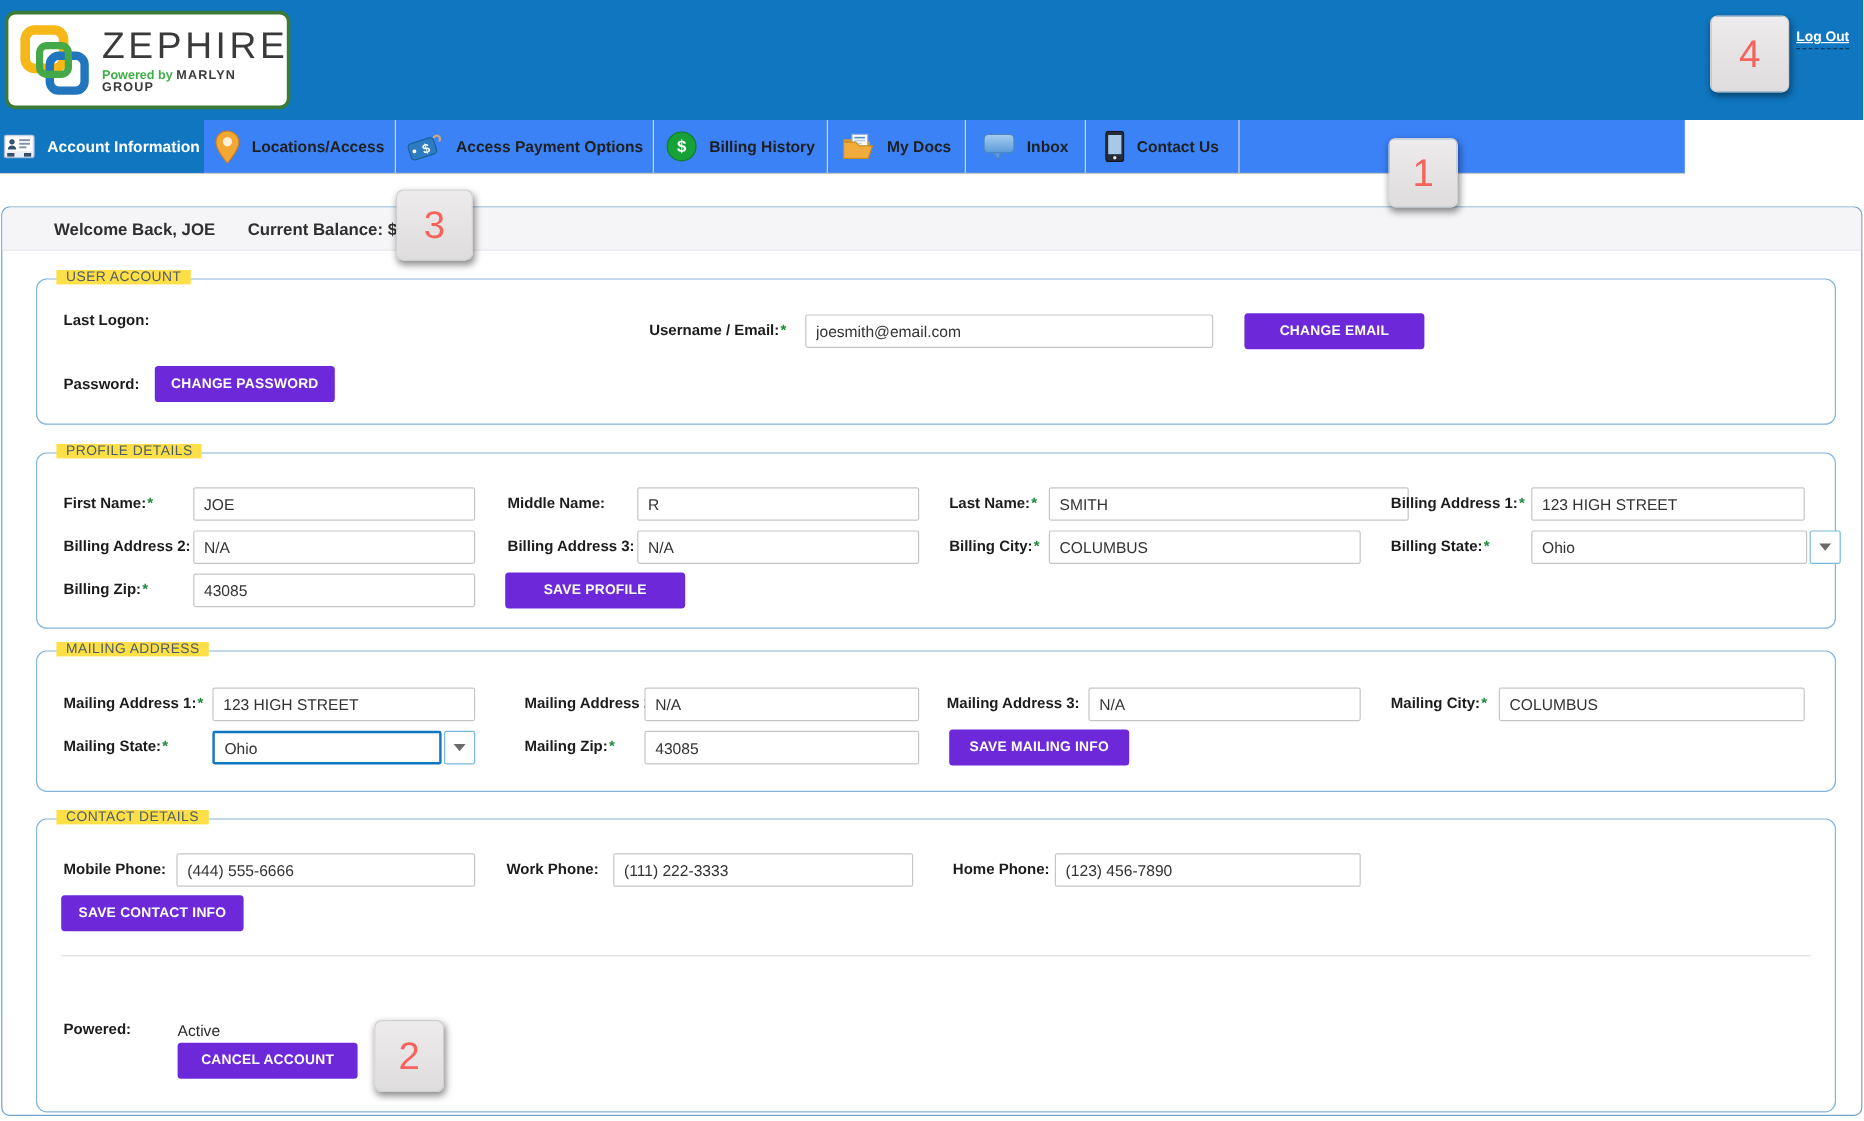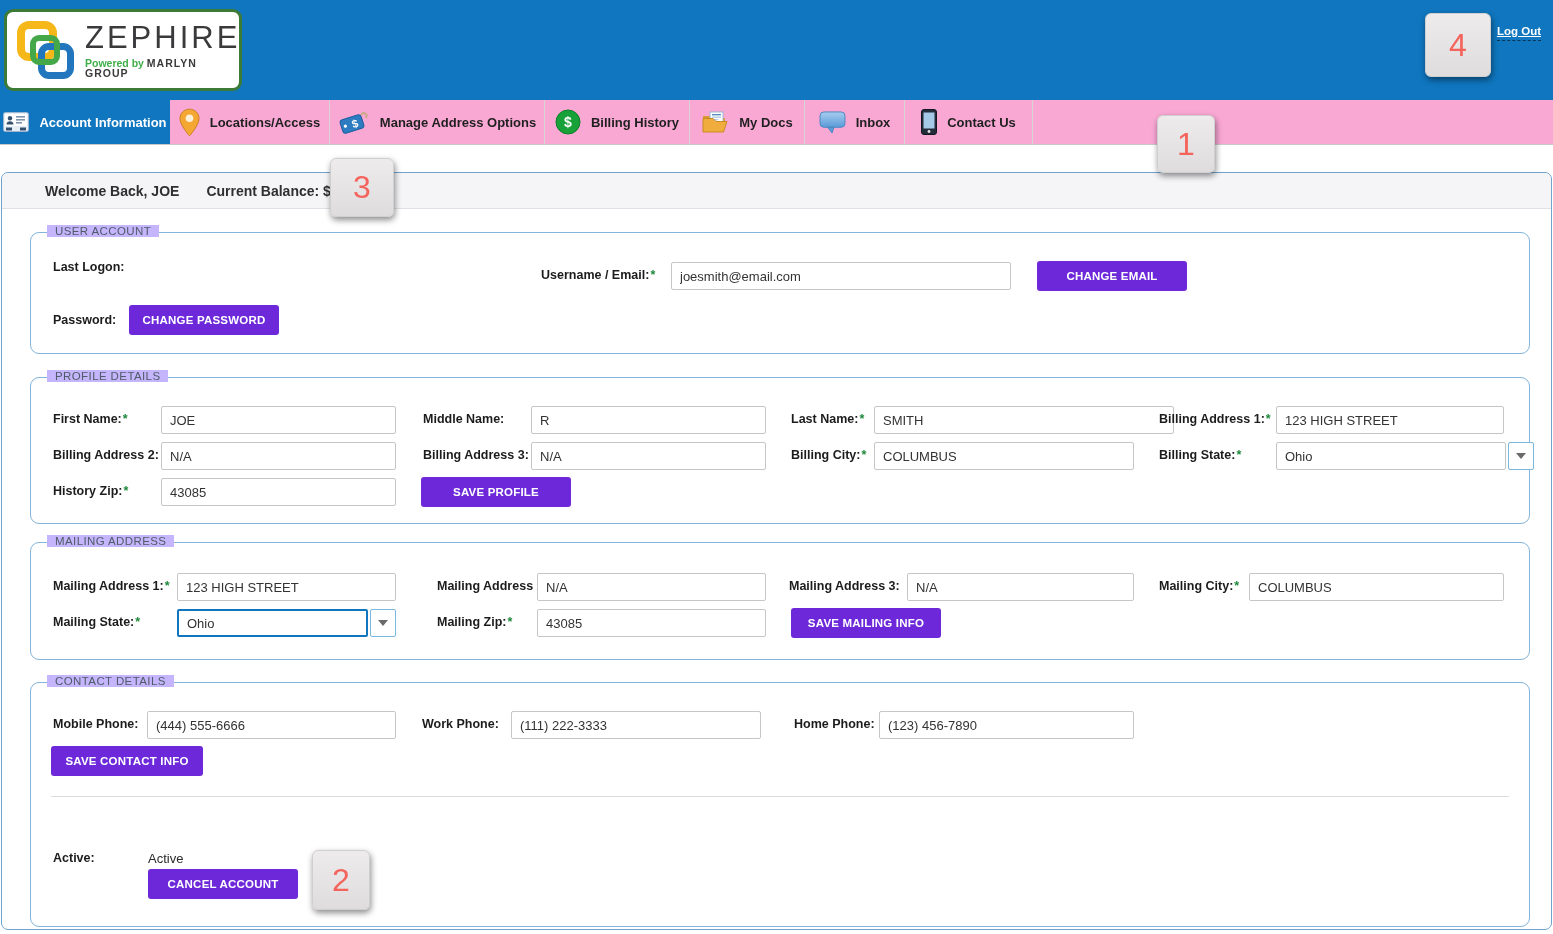--- a/index.html
+++ b/index.html
@@ -17,21 +17,21 @@
   .sq.green{left:13px;top:16px;width:30px;height:30px;border:6px solid #44A748;border-radius:9px;}
   .logo-text{margin-left:10px;line-height:1;}
   .logo-name{font-size:31px;letter-spacing:3px;color:#3A3A3C;font-weight:normal;}
   .logo-sub{margin-top:5px;font-size:10.5px;}
   .logo-sub .powered{color:#3FAE49;font-weight:bold;}
   .logo-sub .company{color:#3A3A3C;font-weight:bold;letter-spacing:1px;}
   .logout{position:absolute;right:12px;top:25px;color:#fff;font-size:11.5px;font-weight:bold;
           text-decoration:underline;border-bottom:1px dashed rgba(0,0,0,.55);padding-bottom:3px;cursor:pointer;}
 
   
-  .navbar{position:absolute;left:0;top:100px;width:1553px;height:44px;background:#f9a8d4;
+  .navbar{position:absolute;left:0;top:100px;width:1404px;height:44px;background:#3b82f6;
           border-bottom:1px solid #C9C9C9;display:flex;}
   .tab{height:44px;display:flex;align-items:center;justify-content:center;gap:10px;
        border-right:1px solid #D5D5D5;box-sizing:border-box;cursor:pointer;}
   .tab .tlabel{font-size:13px;color:#1F1F1F;font-weight:bold;}
   .tab.active{background:#0F76BF;border-right:none;}
   .tab.active .tlabel{color:#fff;}
   .t0{width:170px;}.t1{width:160px;}.t2{width:215px;}.t3{width:145px;}
   .t4{width:115px;}.t5{width:100px;}.t6{width:128px;}
   .icn{display:block;flex:0 0 auto;}
 
@@ -39,21 +39,21 @@
   .panel{position:absolute;left:1px;top:172px;width:1549px;height:756px;background:#fff;
          border:1px solid #6FA3CC;border-radius:7px;}
   .welcome-bar{position:absolute;left:0;top:0;width:100%;height:35px;background:#F5F5F8;
                border-bottom:1px solid #E0E0E6;border-radius:7px 7px 0 0;
                display:flex;align-items:center;}
   .welcome-bar .greet{margin-left:43px;font-size:14px;font-weight:bold;color:#2F2F2F;}
   .welcome-bar .bal{margin-left:27px;font-size:14px;font-weight:bold;color:#2F2F2F;}
 
   
   .fset{position:absolute;border:1px solid #84B4DA;border-radius:9px;background:#fff;}
-  .legend{position:absolute;top:-8px;left:16px;background:#c4b5fd;padding:0 8px;
+  .legend{position:absolute;top:-8px;left:16px;background:#fde047;padding:0 8px;
           font-size:11.5px;color:#4F5B66;letter-spacing:.4px;}
   .fs-ua{left:30px;top:232px;width:1498px;height:120px;}
   .fs-pd{left:30px;top:377px;width:1498px;height:145px;}
   .fs-ma{left:30px;top:542px;width:1498px;height:116px;}
   .fs-cd{left:30px;top:682px;width:1498px;height:243px;}
 
   .fl{position:absolute;font-size:12.5px;font-weight:bold;color:#1C1C1C;white-space:nowrap;}
   .req{color:#1E8A3C;font-weight:bold;margin-left:1px;}
   .tbox{position:absolute;height:28px;border:1px solid #C6C6C6;border-radius:2px;background:#fff;
         font-family:"Liberation Sans",sans-serif;font-size:13px;color:#333;padding:0 8px;box-sizing:border-box;}
@@ -126,21 +126,21 @@
     </div>
     <div class="tab t2">
       <svg class="icn" width="32" height="28" viewBox="0 0 32 28">
         <path d="M23 7c3-4 7-1 5 3" fill="none" stroke="#C9A984" stroke-width="1.8"></path>
         <g transform="rotate(-18 14 16)">
           <rect x="3" y="9" width="22" height="14" rx="3" fill="#2D7CC1" stroke="#1B5E9E"></rect>
           <circle cx="7" cy="16" r="1.6" fill="#FFFFFF"></circle>
           <text x="17" y="20.5" font-size="11" font-weight="bold" fill="#FFFFFF" text-anchor="middle" font-family="Liberation Sans, sans-serif">$</text>
         </g>
       </svg>
-      <span class="tlabel">Manage Address Options</span>
+      <span class="tlabel">Access Payment Options</span>
     </div>
     <div class="tab t3">
       <svg class="icn" width="26" height="26" viewBox="0 0 26 26">
         <circle cx="13" cy="13" r="12" fill="#17A138" stroke="#0E7D28"></circle>
         <text x="13" y="18" font-size="14" font-weight="bold" fill="#FFFFFF" text-anchor="middle" font-family="Liberation Sans, sans-serif">$</text>
       </svg>
       <span class="tlabel">Billing History</span>
     </div>
     <div class="tab t4">
       <svg class="icn" width="28" height="24" viewBox="0 0 28 24">
@@ -236,21 +236,21 @@
       <span>Billing State:</span><span class="req">*</span>
     </span>
     <div class="dd" style="left:1245px;top:64px;width:258px;">
       <span class="dd-val">Ohio</span>
       <span class="dd-btn">
         <span class="caret"></span>
       </span>
     </div>
 
     <span class="fl" style="left:22px;top:106px;">
-      <span>History Zip:</span><span class="req">*</span>
+      <span>Billing Zip:</span><span class="req">*</span>
     </span>
     <input class="tbox" style="left: 130px; top: 100px; width: 235px;" value="43085">
     <button class="btn" style="left:390px;top:99px;width:150px;">SAVE PROFILE</button>
   </div>
 
   <div class="fset fs-ma">
     <span class="legend">MAILING ADDRESS</span>
 
     <span class="fl" style="left:22px;top:36px;">
       <span>Mailing Address 1:</span><span class="req">*</span>
@@ -298,21 +298,21 @@
     <input class="tbox" style="left: 480px; top: 28px; width: 250px;" value="(111) 222-3333">
     <span class="fl" style="left:763px;top:34px;">
       <span>Home Phone:</span>
     </span>
     <input class="tbox" style="left: 848px; top: 28px; width: 255px;" value="(123) 456-7890">
     <button class="btn" style="left:20px;top:63px;width:152px;">SAVE CONTACT INFO</button>
 
     <div class="divider" style="top:113px;"></div>
 
     <span class="fl" style="left:22px;top:168px;">
-      <span>Active:</span>
+      <span>Powered:</span>
     </span>
     <span class="plain" style="left:117px;top:168px;">Active</span>
     <button class="btn" style="left:117px;top:186px;width:150px;">CANCEL ACCOUNT</button>
   </div>
 
   <div class="anno anno1">1</div>
   <div class="anno anno2">2</div>
   <div class="anno anno3">3</div>
   <div class="anno anno4">4</div>
 

